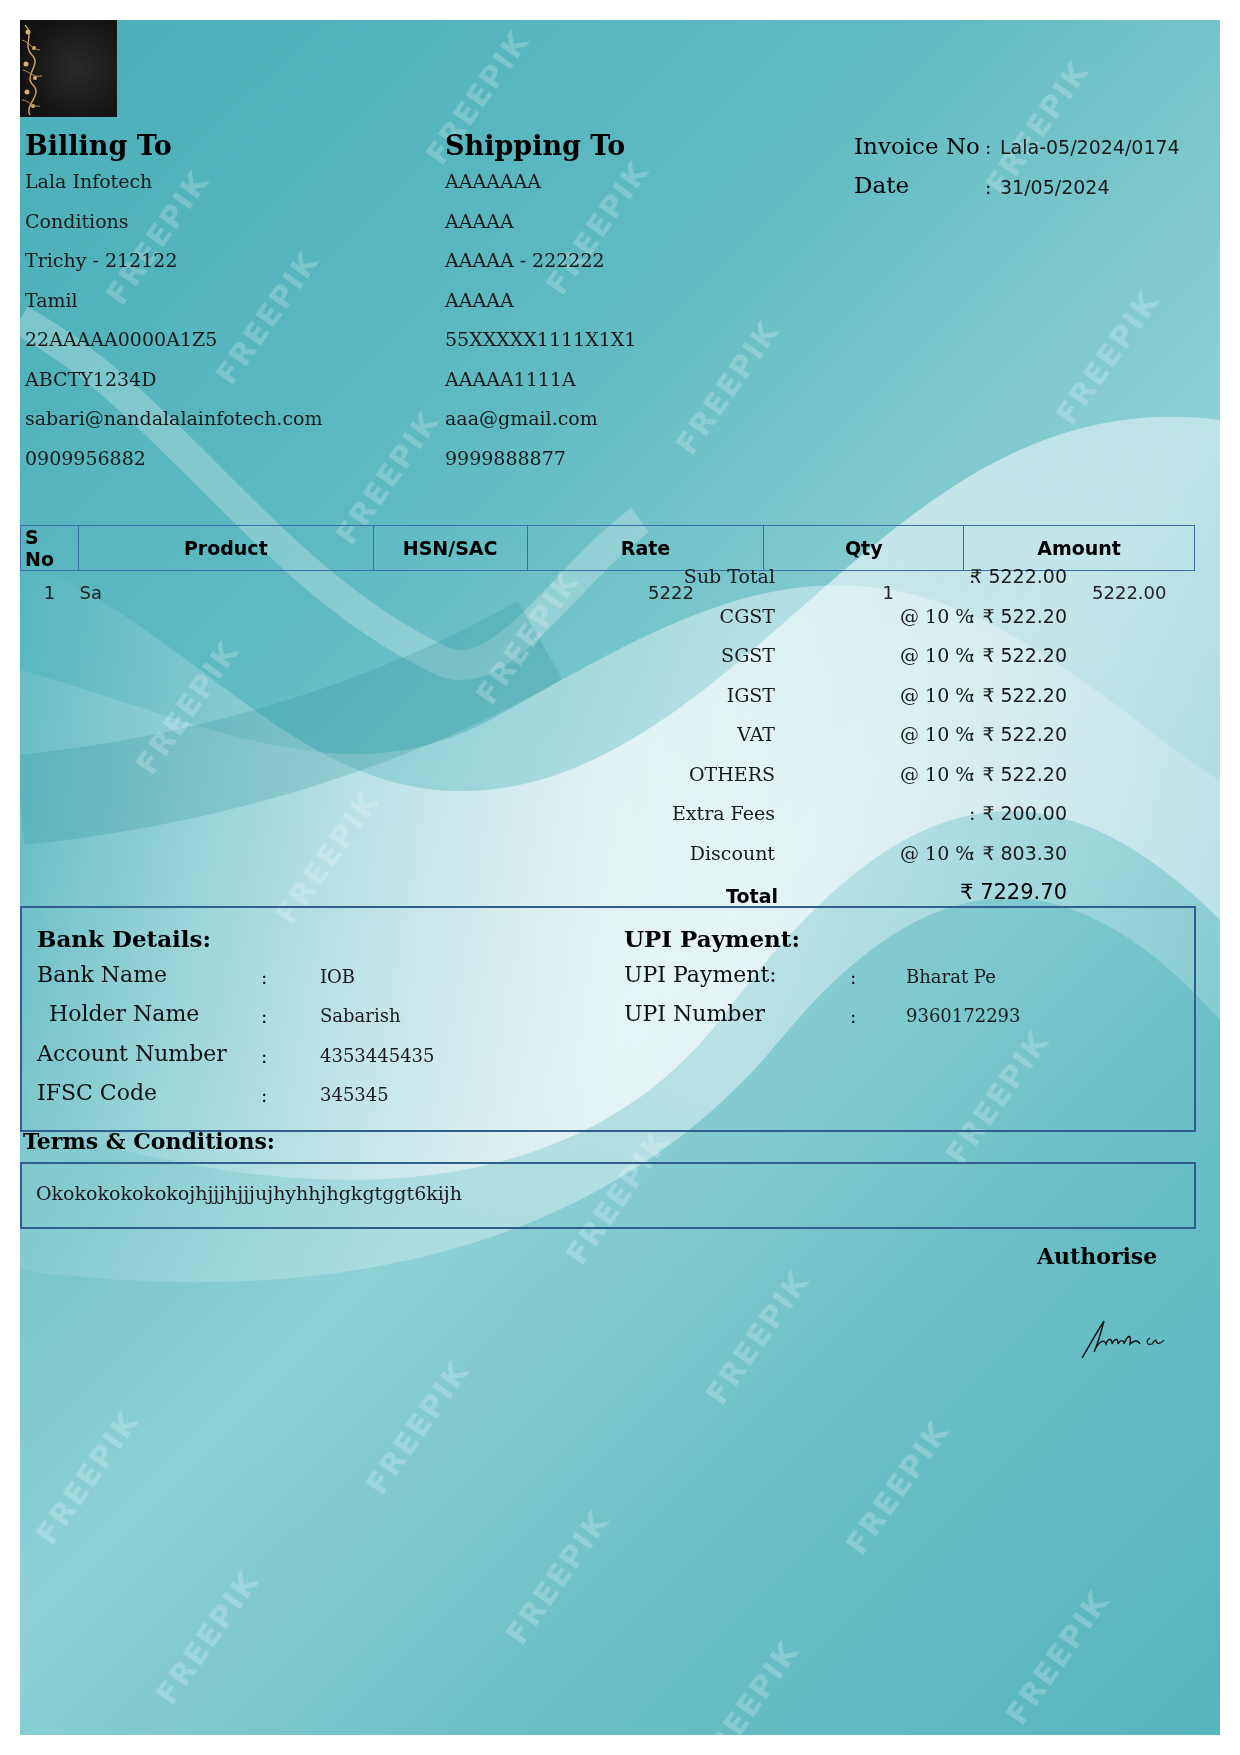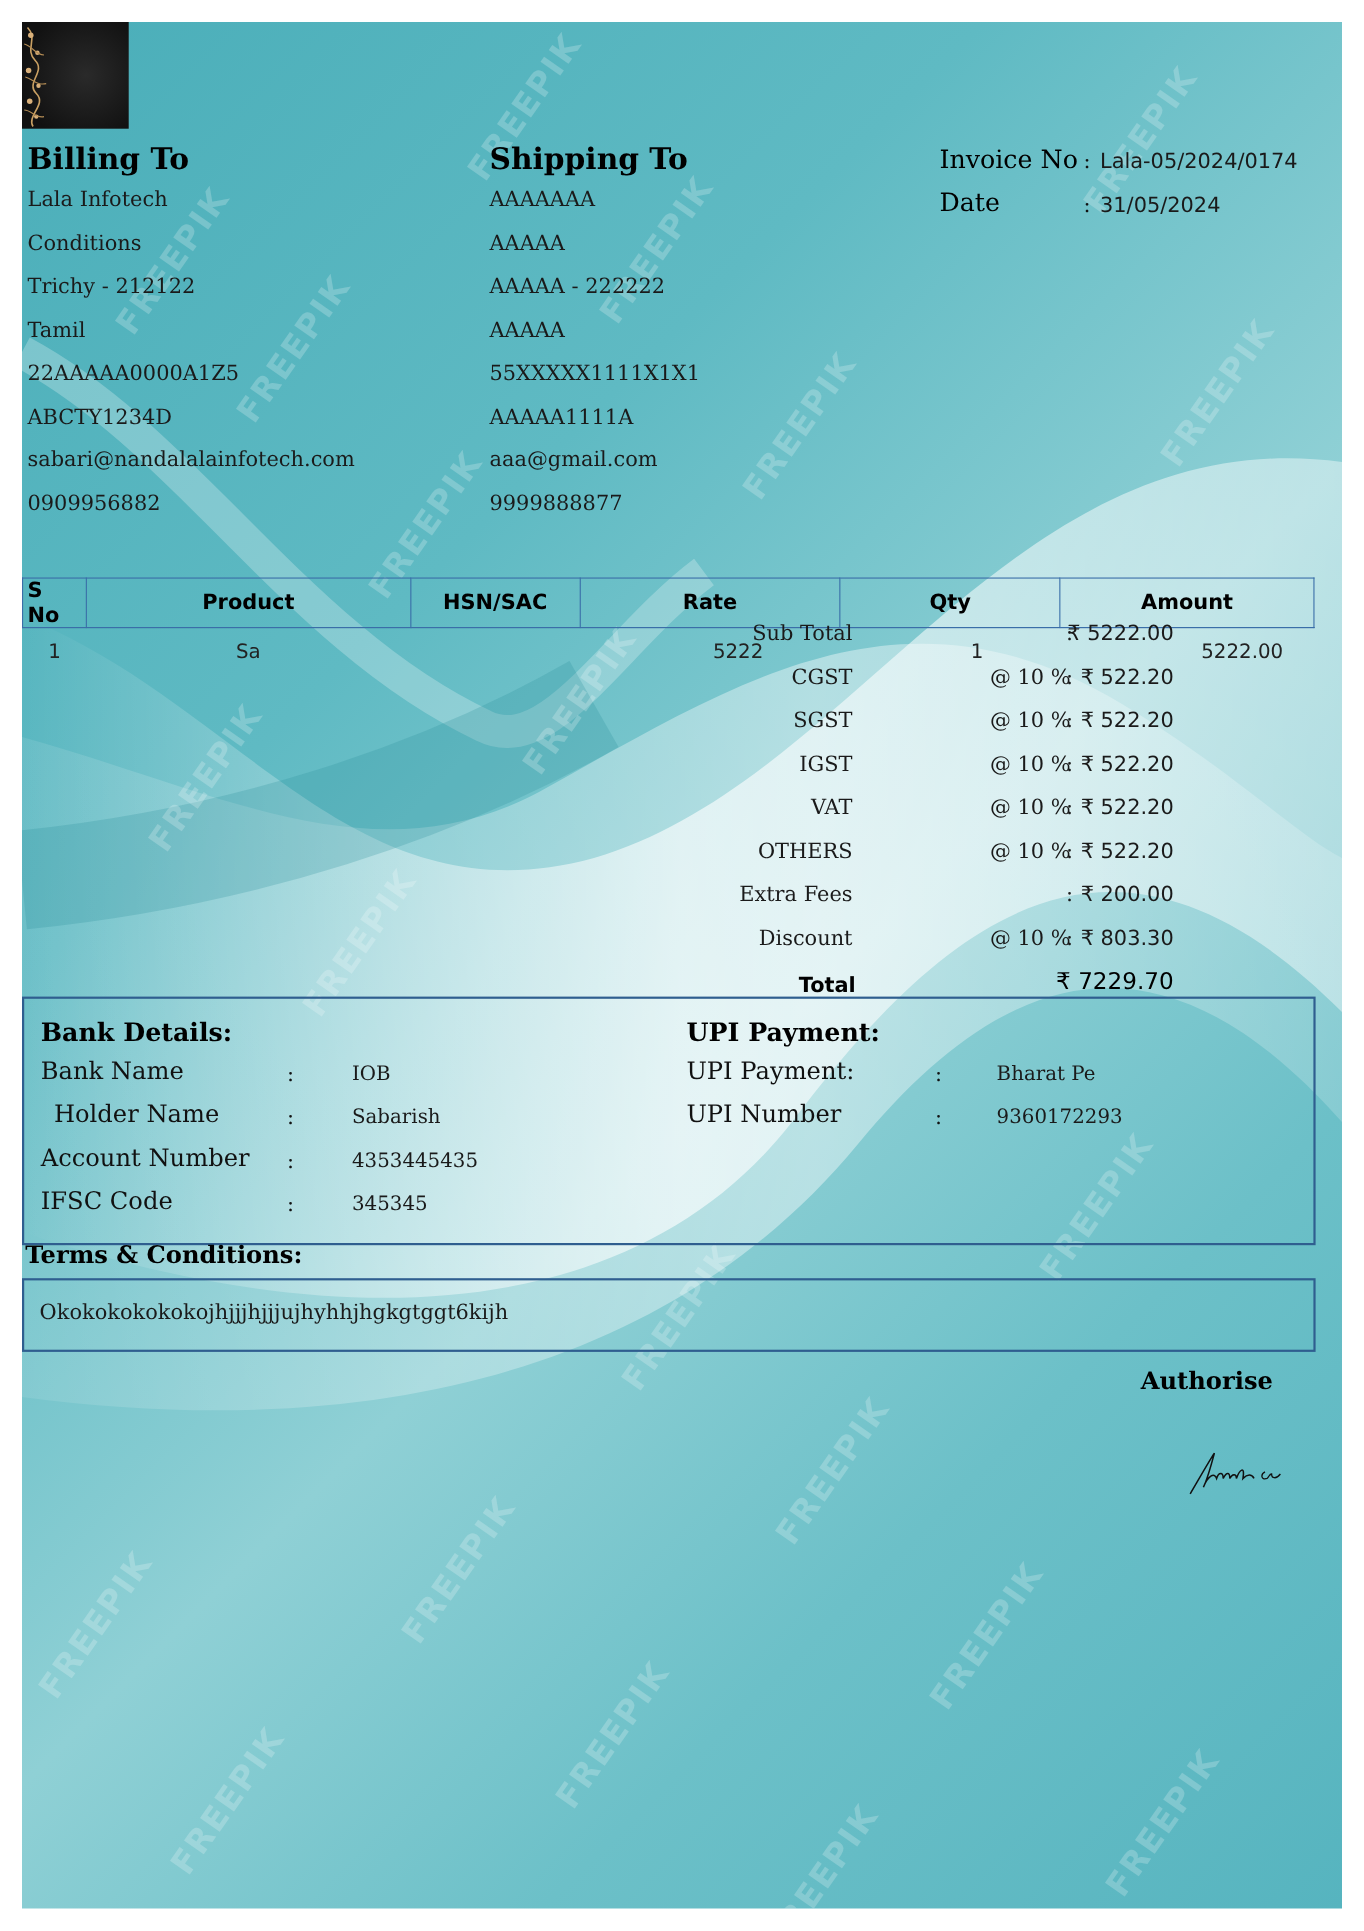--- a/index.html
+++ b/index.html
@@ -157,21 +157,21 @@
         <th>Product</th>
         <th>HSN/SAC</th>
         <th>Rate</th>
         <th>Qty</th>
         <th>Amount</th>
       </tr>
     </thead>
     <tbody>
       <tr>
         <td style="text-align:center;">1</td>
-        <td style="text-align:center;">Sa</td>
+        <td style="text-align:left;">Sa</td>
         <td style="text-align:center;"></td>
         <td style="text-align:right;padding-right:70px;">5222</td>
         <td style="text-align:center;padding-left:50px;">1</td>
         <td style="text-align:right;padding-right:28px;">5222.00</td>
       </tr>
     </tbody>
   </table>
 
   <div class="tot-label" style="left:555px;top:545px;">Sub Total</div>
   <div class="tot-rate" style="left:949px;top:545px;">:</div>

